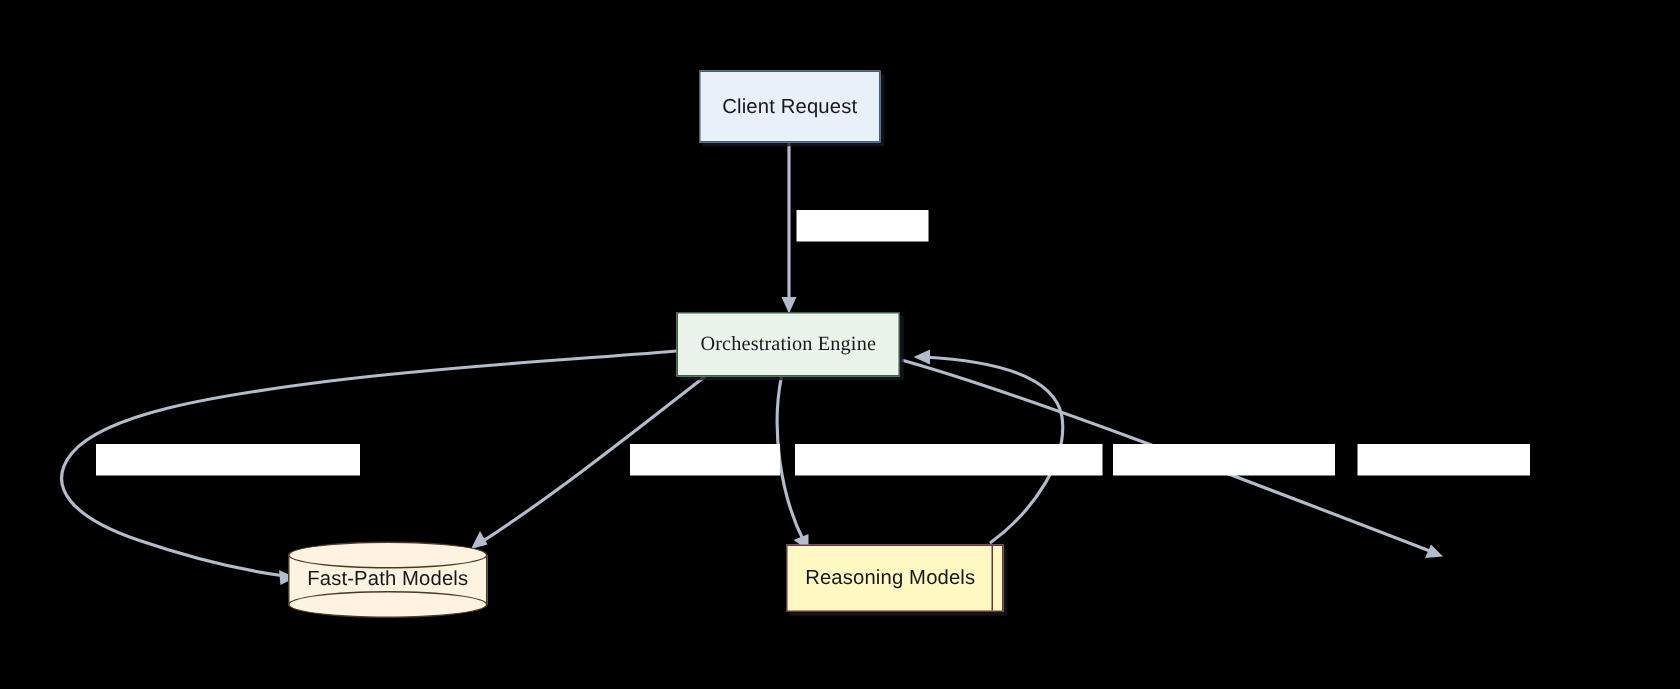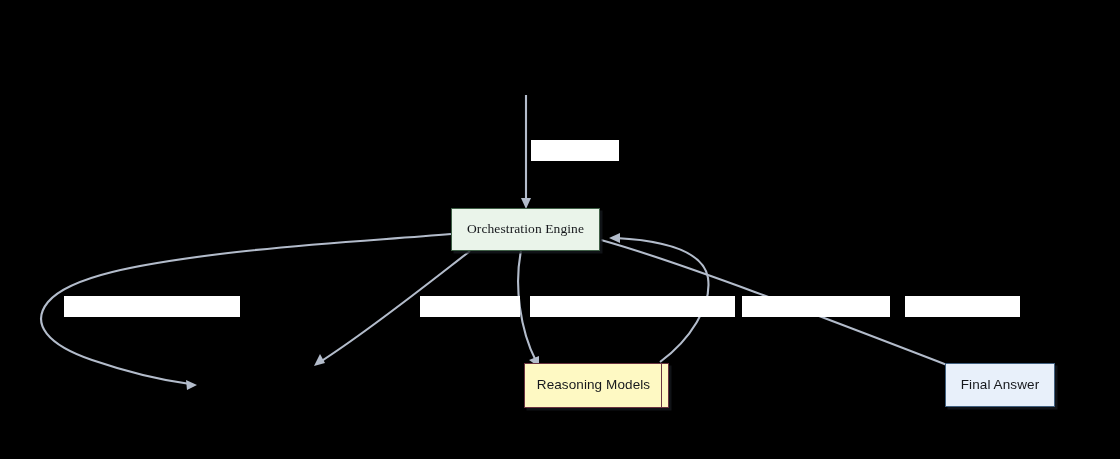--- a/index.html
+++ b/index.html
@@ -186,27 +186,36 @@
     </g>
   </svg>
 
   <div class="edge-label" style="left:531px; top:140px; width:88px;  height:21px;"></div>
   <div class="edge-label" style="left:64px;  top:296px; width:176px; height:21px;"></div>
   <div class="edge-label" style="left:420px; top:296px; width:100px; height:21px;"></div>
   <div class="edge-label" style="left:530px; top:296px; width:205px; height:21px;"></div>
   <div class="edge-label" style="left:742px; top:296px; width:148px; height:21px;"></div>
   <div class="edge-label" style="left:905px; top:296px; width:115px; height:21px;"></div>
 
+  <div class="node node-rect blue" style="left:466px; top:47px; width:121px; height:48px;">
+    <span class="node-label">Client Request</span>
+  </div>
 
   <div class="node node-rect green" style="left:451px; top:208px; width:149px; height:43px;">
     <span class="node-label">Orchestration Engine</span>
   </div>
 
+  <div class="node-cyl" style="left:192px; top:361px; width:133px; height:51px;">
+    <div class="cyl-shadow"></div>
+    <div class="cyl-body"></div>
+    <div class="cyl-bottom"></div>
+    <div class="cyl-top"></div>
+    <div class="cyl-text">
+      <span class="node-label">Fast-Path Models</span>
+    </div>
+  </div>
 
   <div class="node-sub" style="left:524px; top:363px; width:145px; height:45px;">
     <span class="node-label" style="margin-right:6px;">Reasoning Models</span>
   </div>
 
-  <div class="node node-rect blue" style="left:945px; top:363px; width:110px; height:44px;">
-    <span class="node-label">Final Answer</span>
-  </div>
 
 </div>
 
 </body></html>

